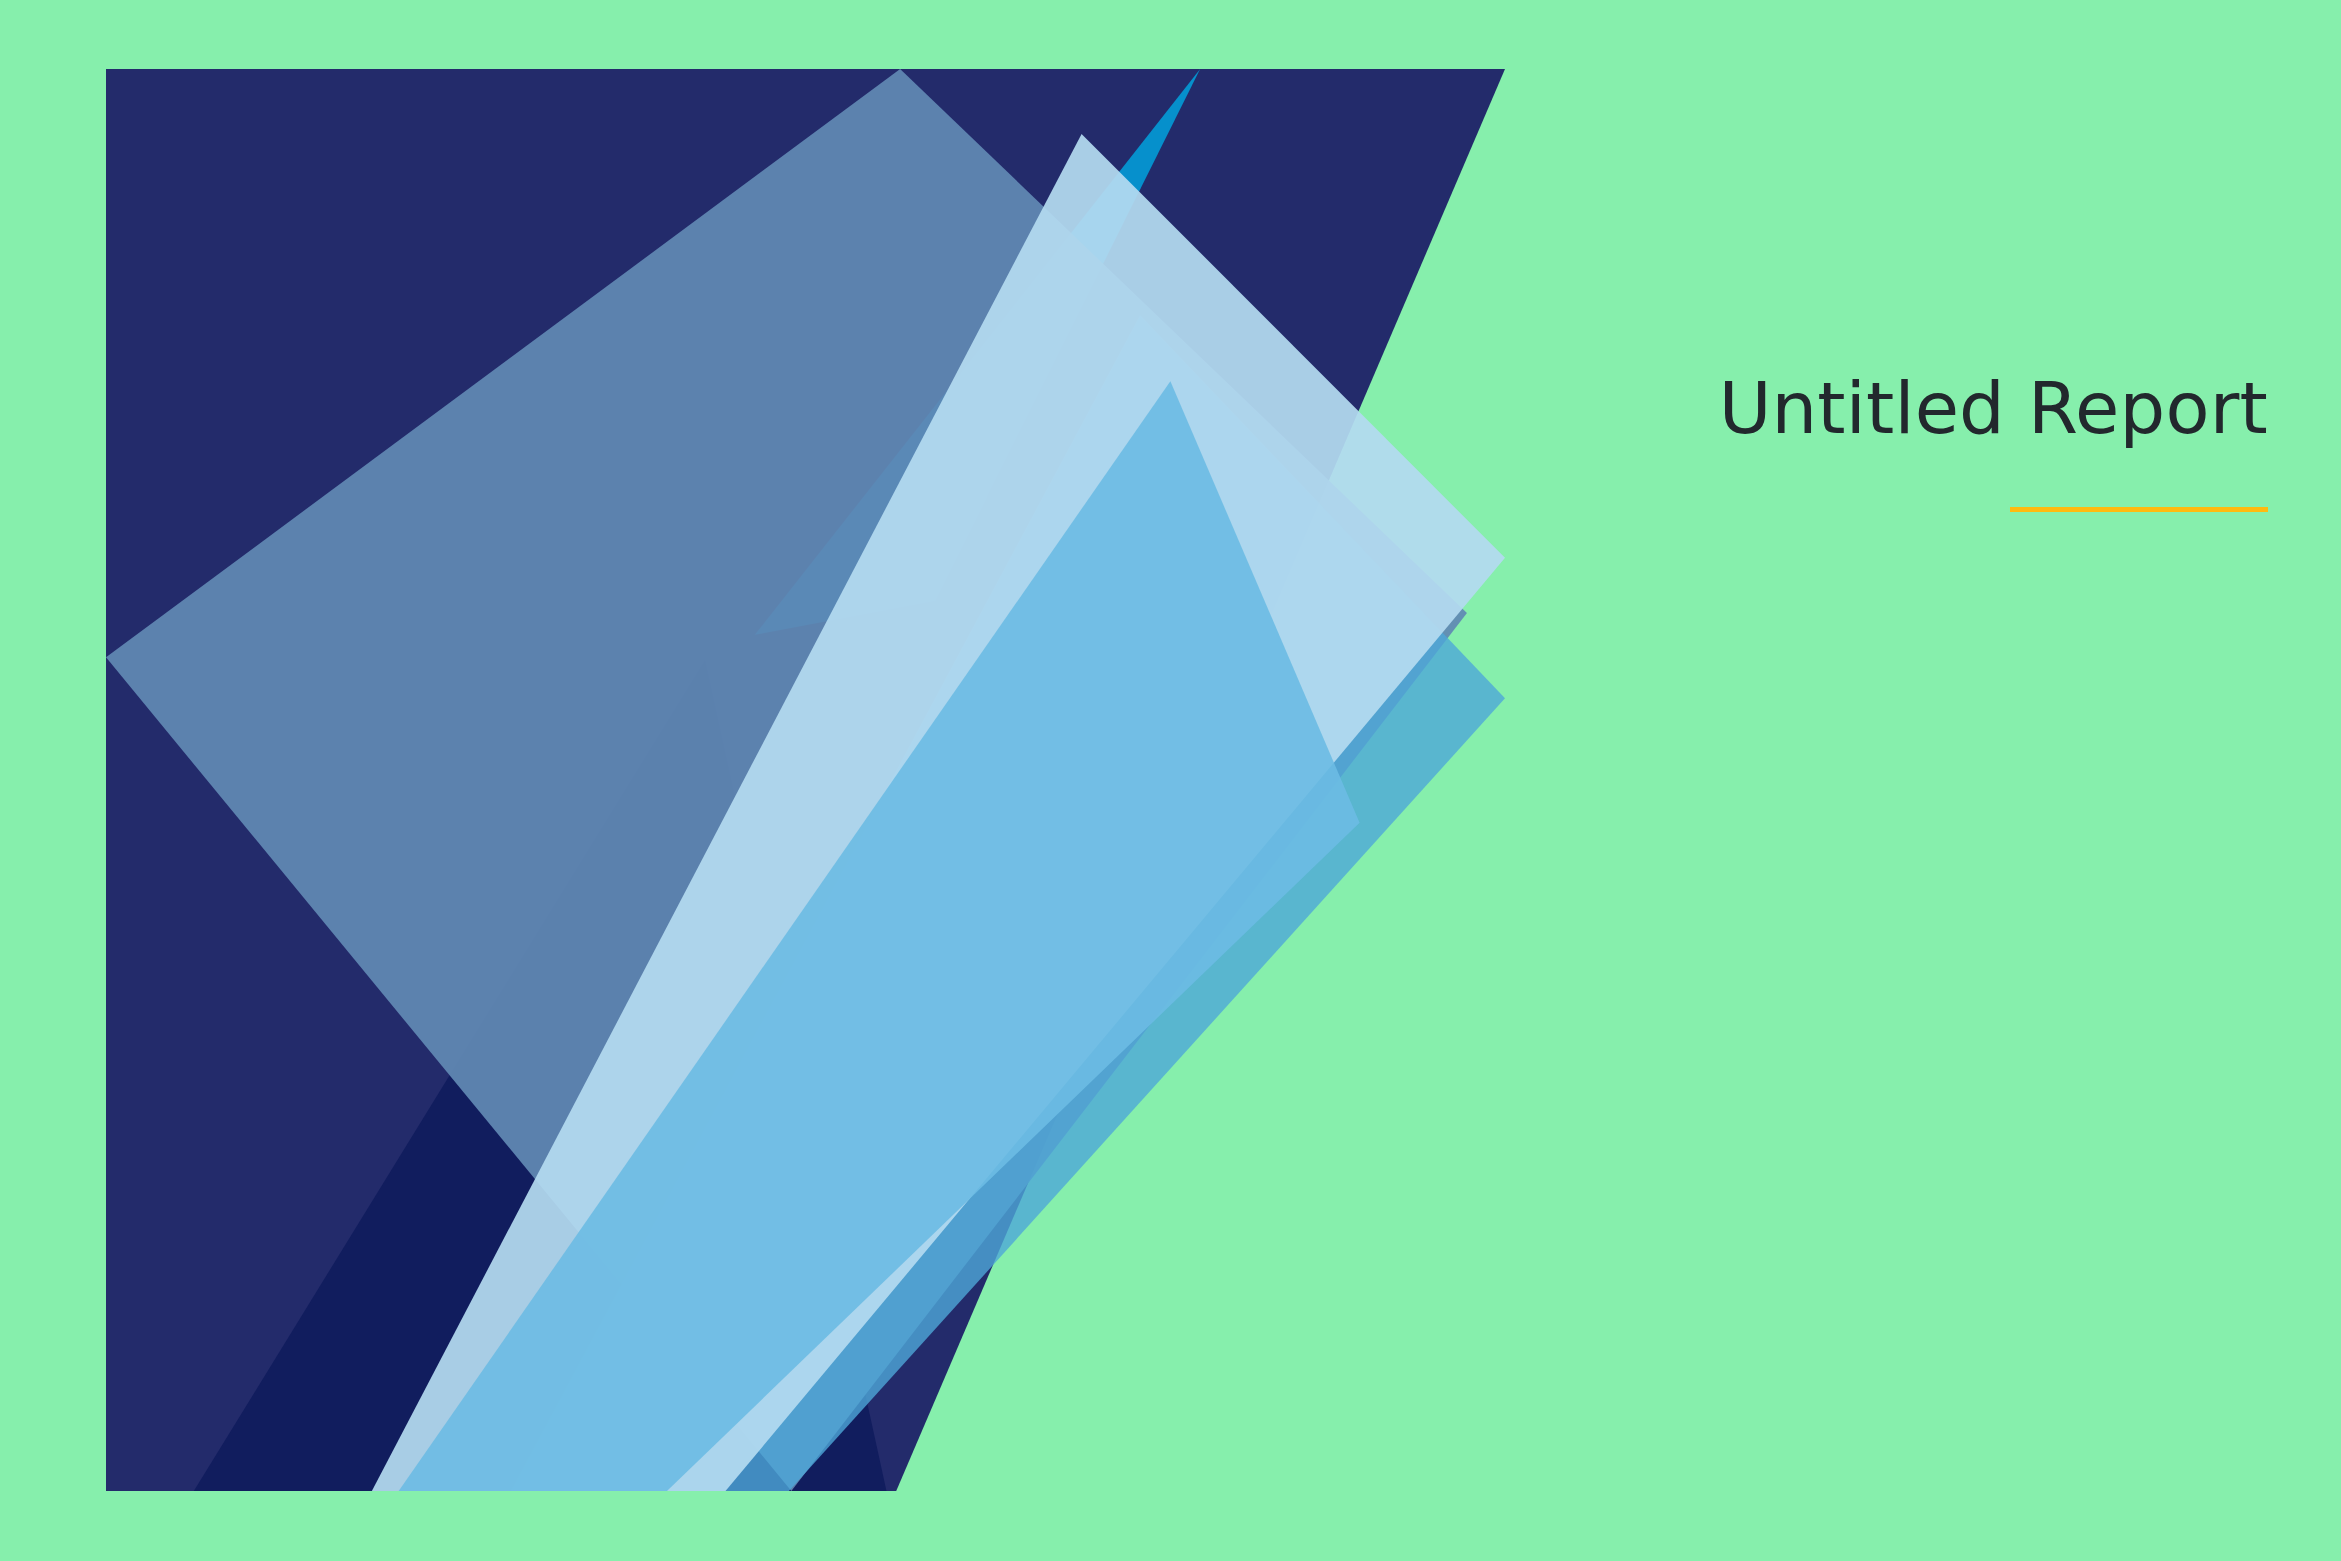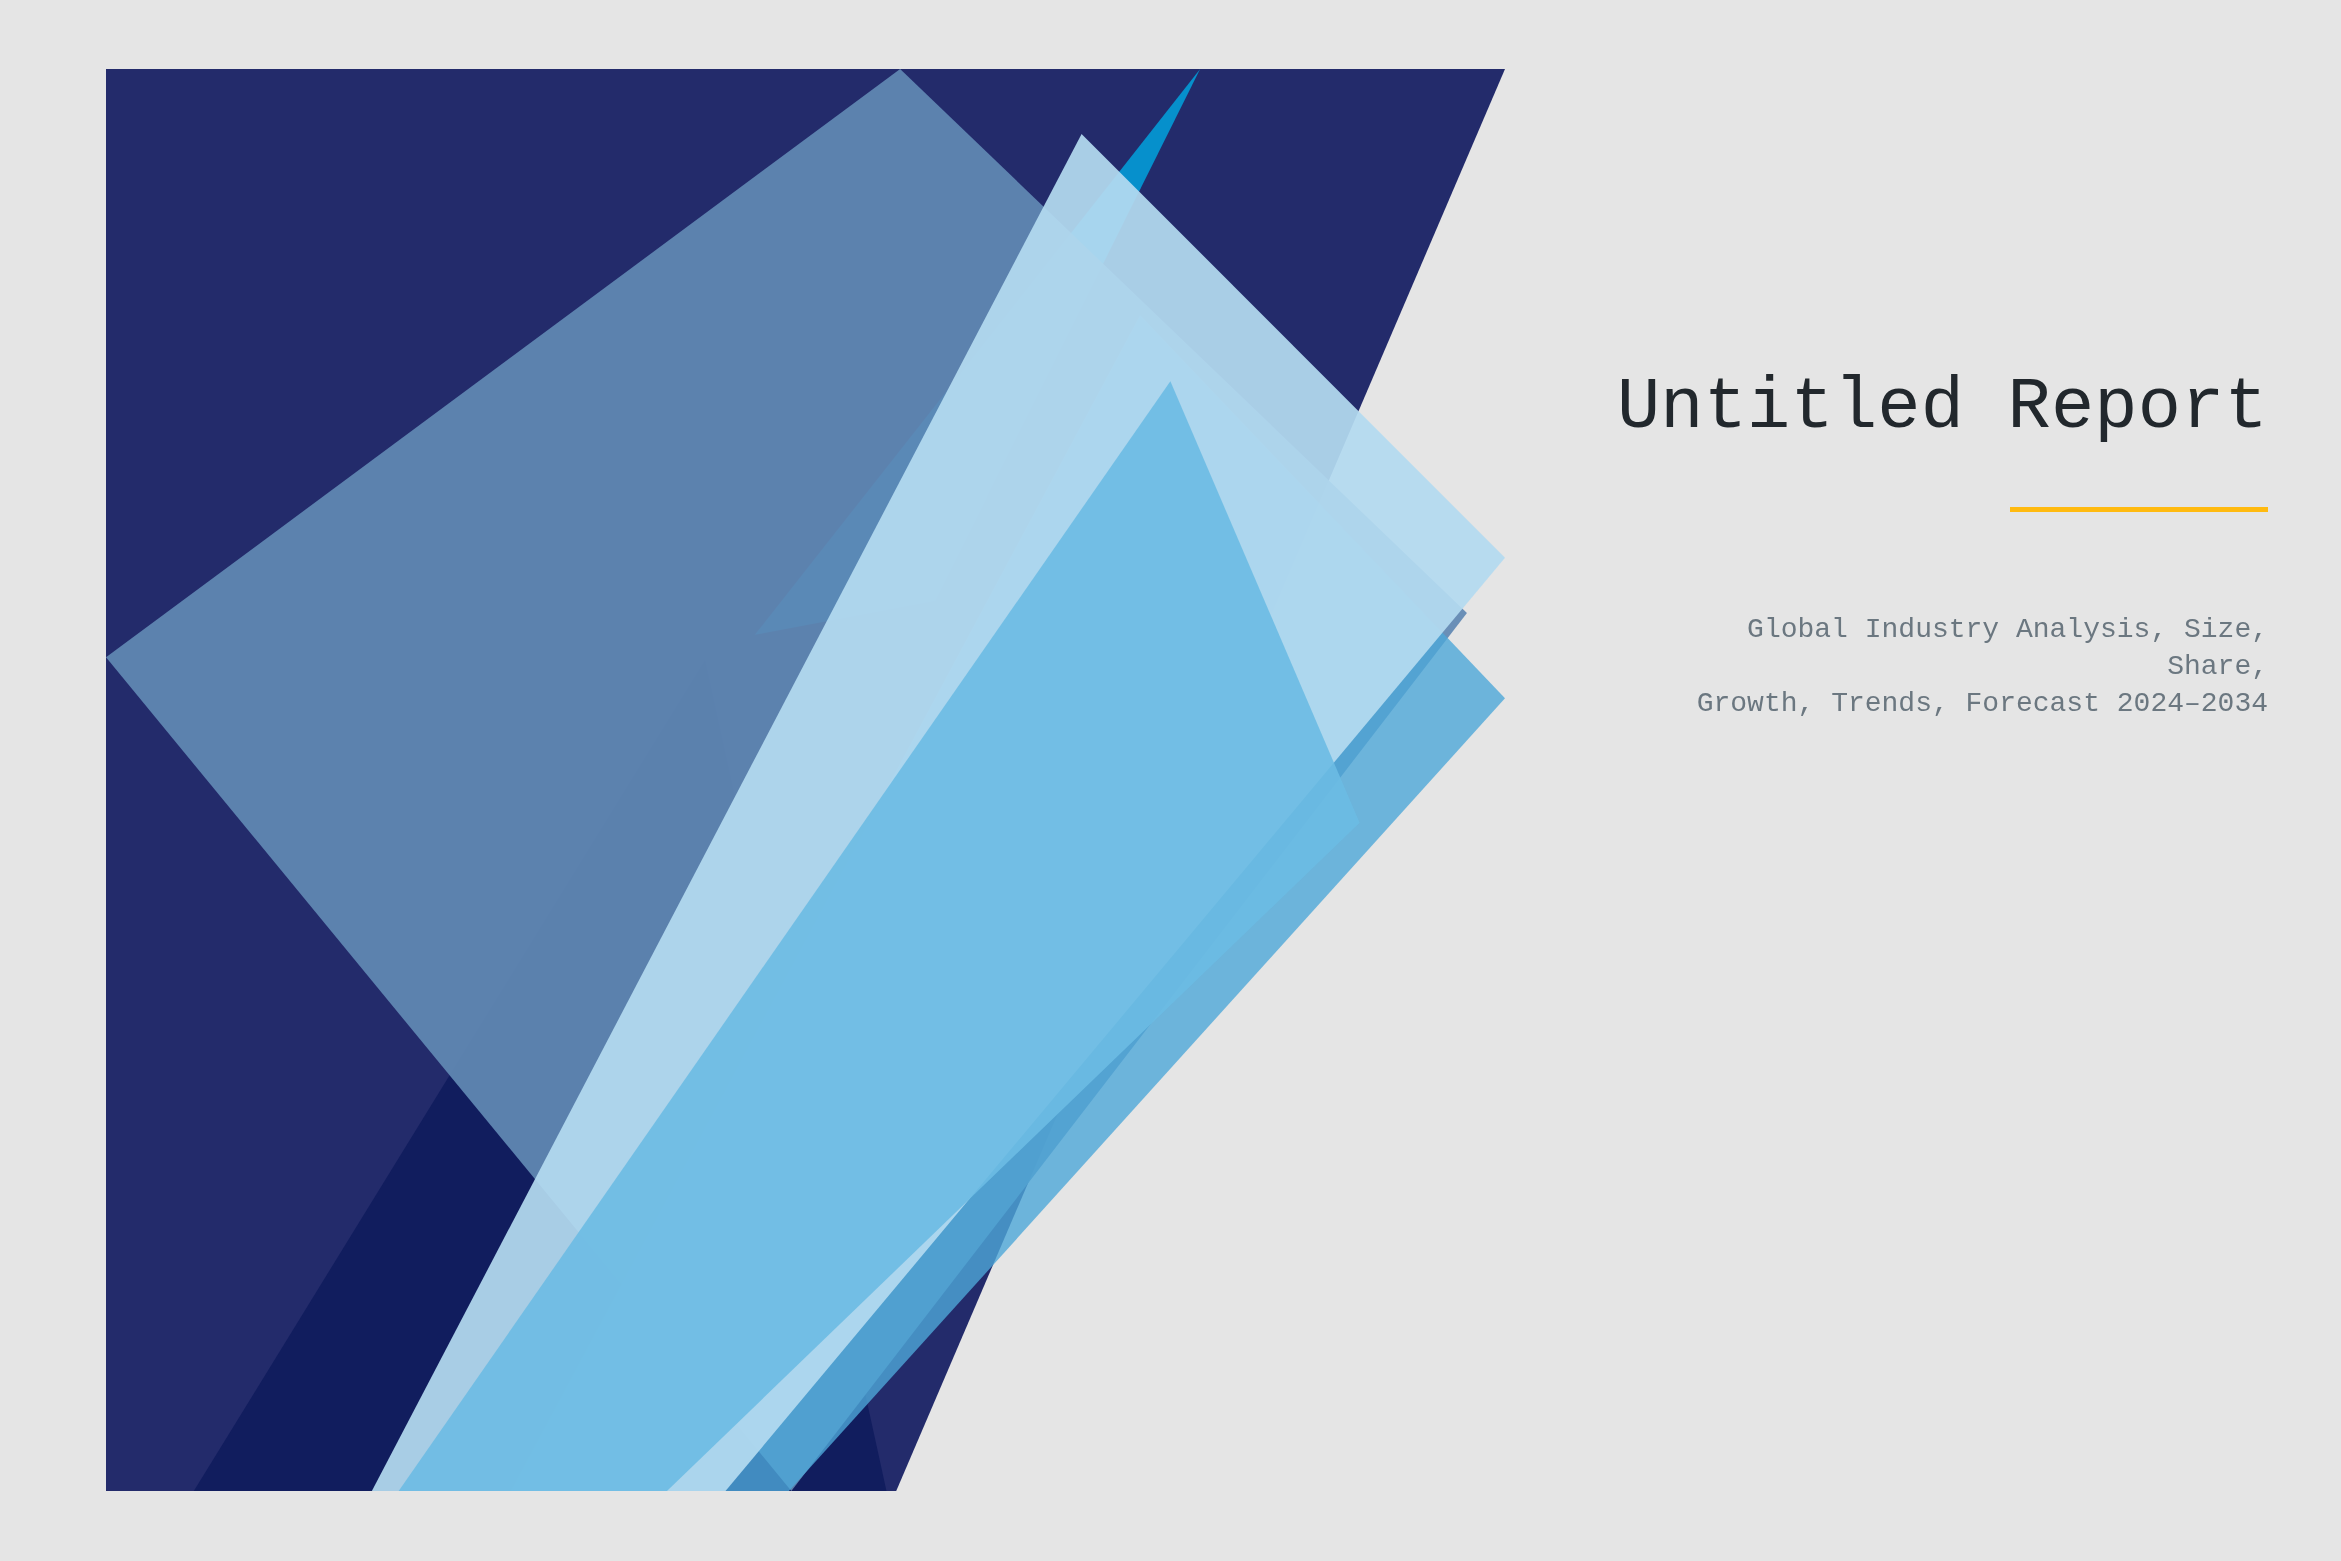--- a/index.html
+++ b/index.html
@@ -12,22 +12,21 @@
     width: 2342px;
     height: 1561px;
     font-family: "DejaVu Sans", "Liberation Sans", sans-serif;
     overflow: hidden;
     position: relative;
   }
 
   .cover {
     position: absolute;
     inset: 0;
-    background: #e5e5e5;
-    font-family: Liberation Mono, monospace;
+    background: #86efac;
   }
 
   
   .artwork {
     position: absolute;
     left: 106px;
     top: 69px;
     width: 1399px;
     height: 1422px;
   }
@@ -110,19 +109,17 @@
 
     </svg>
   </div>
 
   <div class="text-col">
 
     <h1 class="report-title">Untitled Report</h1>
 
     <div class="accent-rule"></div>
 
-    <p class="report-subtitle">Global Industry Analysis, Size, Share,
-Growth, Trends, Forecast 2024–2034</p>
 
   </div>
 
 </div>
 
 
 </body></html>

